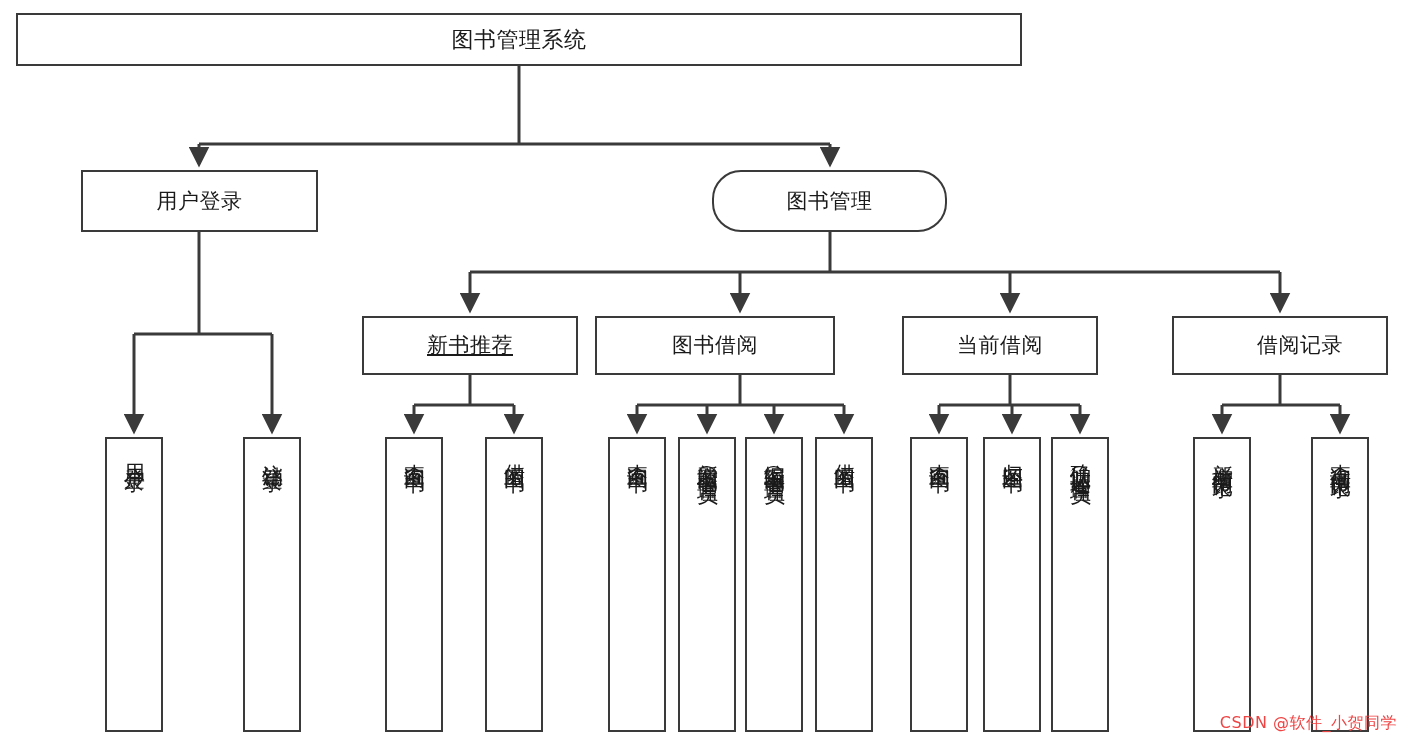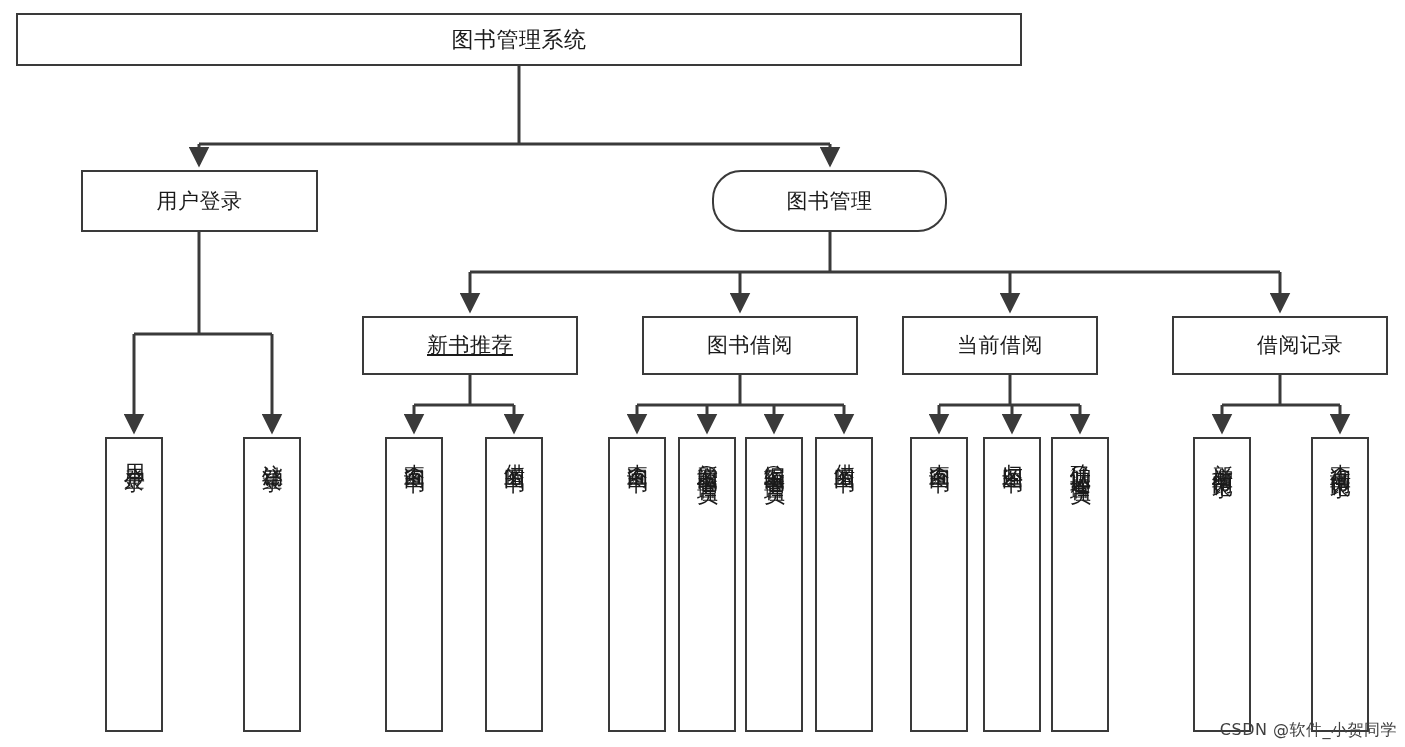--- a/index.html
+++ b/index.html
@@ -59,23 +59,23 @@
     writing-mode: vertical-rl;
     text-orientation: upright;
     font-size: 21px;
     line-height: 1.0;
     letter-spacing: 3px;
     white-space: nowrap;
   }
   #watermark {
     position: absolute;
     right: 8px;
-    bottom: 6px;
+    bottom: 13px;
     font-size: 16px;
-    color: #404040;
+    color: #ef4444;
     letter-spacing: 0.5px;
     user-select: none;
     white-space: nowrap;
   }
 </style>
 </head>
 <body>
 
 <div id="diagram-root">
 
@@ -136,21 +136,21 @@
   <div class="node horiz" id="node-l1-0" style="left: 81px; top: 170px; width: 237px; height: 62px;">
     <span class="node-label">用户登录</span>
   </div>
   <div class="node horiz" id="node-l1-1" style="left: 712px; top: 170px; width: 235px; height: 62px; border-radius: 29px;">
     <span class="node-label">图书管理</span>
   </div>
 
   <div class="node horiz" id="node-l2-0" style="left: 362px; top: 316px; width: 216px; height: 59px; text-decoration: underline;">
     <span class="node-label">新书推荐</span>
   </div>
-  <div class="node horiz" id="node-l2-1" style="left: 642px; top: 316px; width: 216px; height: 59px;">
+  <div class="node horiz" id="node-l2-1" style="left: 595px; top: 316px; width: 240px; height: 59px;">
     <span class="node-label">图书借阅</span>
   </div>
   <div class="node horiz" id="node-l2-2" style="left: 902px; top: 316px; width: 196px; height: 59px;">
     <span class="node-label">当前借阅</span>
   </div>
   <div class="node horiz" id="node-l2-3" style="left: 1172px; top: 316px; width: 216px; height: 59px; padding-left: 40px;">
     <span class="node-label">借阅记录</span>
   </div>
 
   <div class="node vert" id="node-leaf-0" style="left: 105px; top: 437px; width: 58px; height: 295px;">

